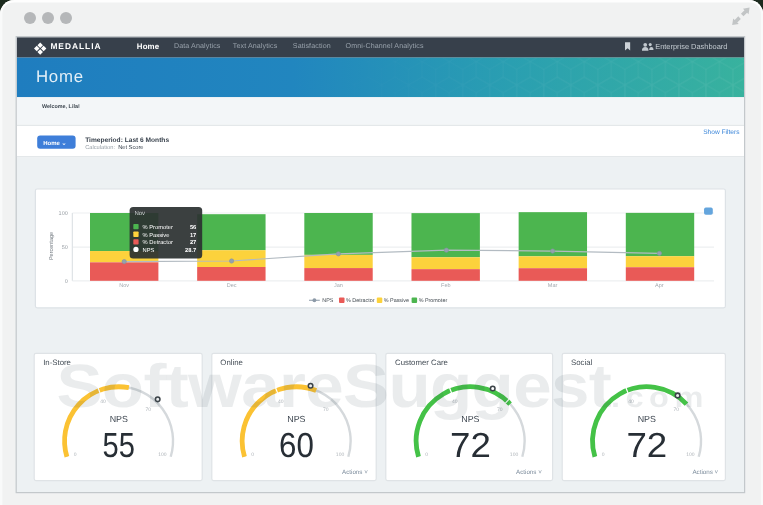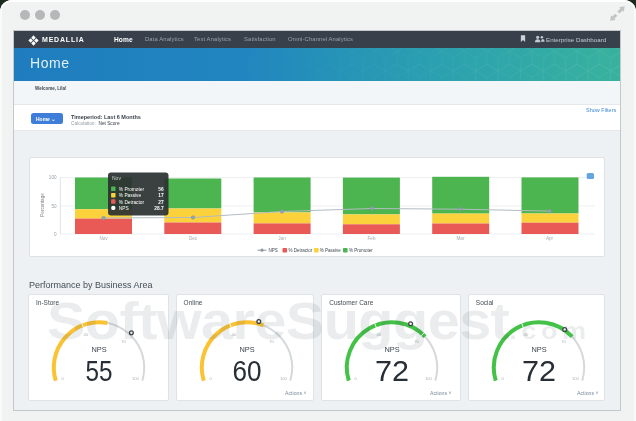--- a/index.html
+++ b/index.html
@@ -184,21 +184,20 @@
       </g>
       <g font-size="4.8" fill="#ffffff" font-weight="bold" text-anchor="end">
         <text x="133.6" y="32.8">56</text>
         <text x="133.6" y="39.2">17</text>
         <text x="133.6" y="45.5">27</text>
         <text x="133.6" y="51.9">28.7</text>
       </g>
     </g>
    </svg>
   </div>
-  <div class="abs" style="left:15px;top:248.5px;font-size:9px;color:#454e58;">Performance by Business Area</div>
   <div class="gcard" style="left:14px;width:140.5px;">
     <div class="gtitle">In-Store</div>
     <svg width="140" height="107" viewBox="0 0 140 107">
       <path d="M 26.75 85.64 A 45.2 45.2 0 1 1 113.25 85.64" fill="none" stroke="#d5d9dc" stroke-width="2"></path>
       <path d="M 26.75 85.64 A 45.2 45.2 0 0 1 78.38 28.08" fill="none" stroke="#fbc233" stroke-width="4"></path>
       <line x1="54.33" y1="32.46" x2="52.69" y2="28.27" stroke="#ffffff" stroke-width="1"></line>
       <circle cx="102.4" cy="37.8" r="1.9" fill="#ffffff" stroke="#3d4449" stroke-width="1.3"></circle>
       <g font-size="4.2" fill="#aeb4b9" text-anchor="middle">
         <text x="56.9" y="40.5">40</text>
               <text x="94.5" y="47.6">70</text>

